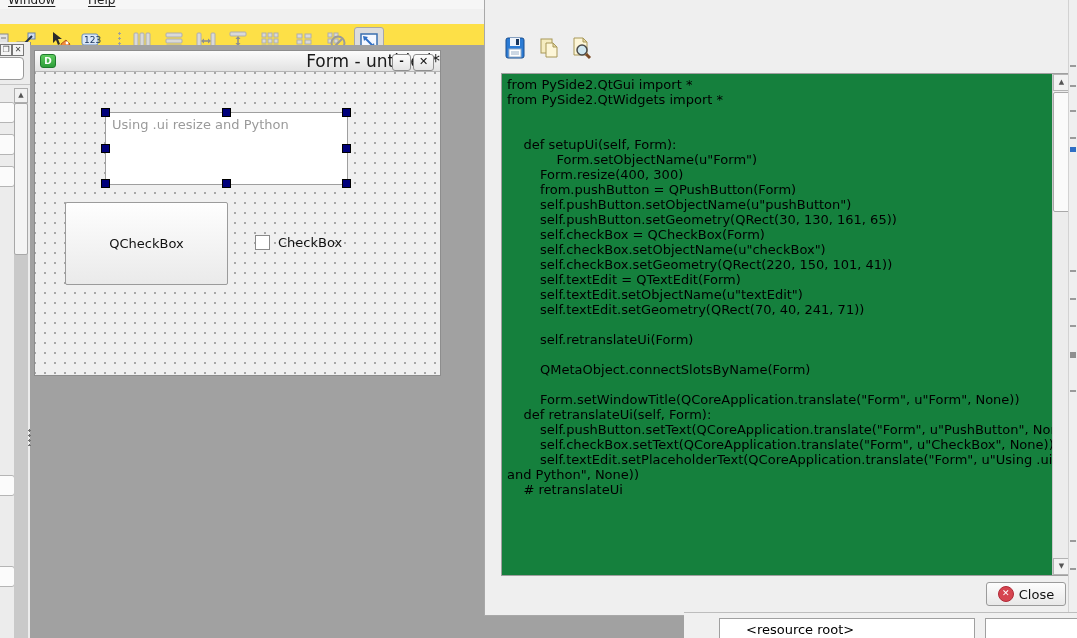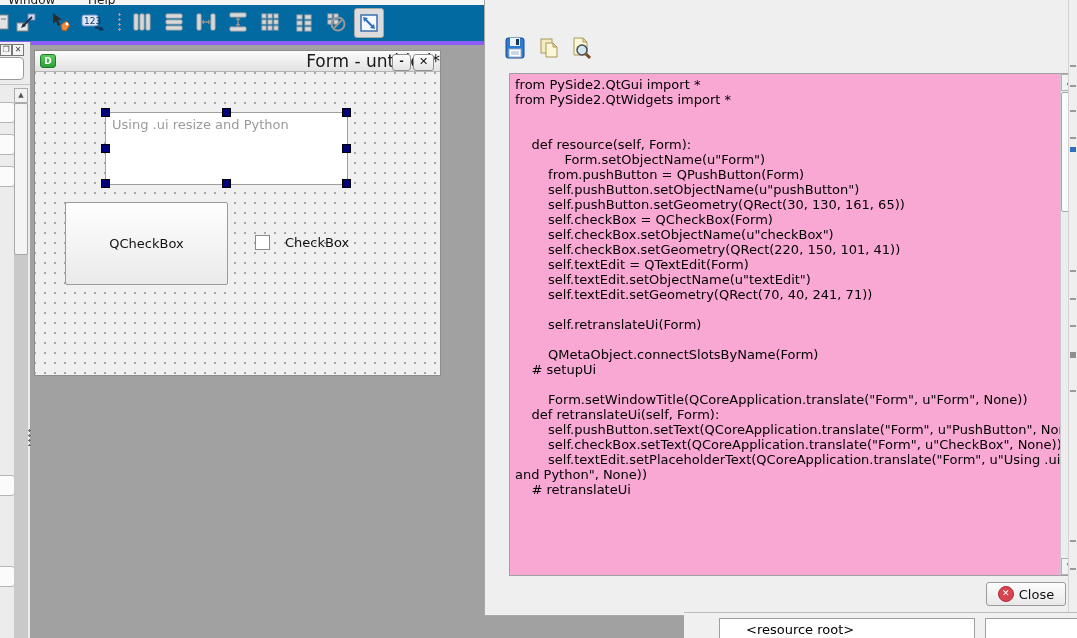--- a/index.html
+++ b/index.html
@@ -6,21 +6,21 @@
   .screen{position:relative;width:1077px;height:638px;overflow:hidden;
           font-family:"DejaVu Sans","Liberation Sans",sans-serif;background:#f0f0f0;padding-left:40px;}
   .abs{position:absolute;}
 
   
   .menubar{left:0;top:0;width:484px;height:9px;background:#f6f6f6;overflow:hidden;}
   .menuitem{position:absolute;top:-7px;font-size:12px;color:#222;text-decoration:underline;
             text-decoration-thickness:1px;text-underline-offset:2px;}
 
   
-  .toolbar{left:0;top:5px;width:484px;height:36px;background:#0369a1;border-bottom:5px solid #8b5cf6;}
+  .toolbar{left:0;top:24px;width:484px;height:36px;background:#fde047;border-bottom:3px solid #8b5cf6;}
   .tbtn{position:absolute;top:3px;width:28px;height:28px;display:flex;align-items:center;
         justify-content:center;border-radius:3px;}
   .tbtn.checked{background:#dcdcdc;border:1px solid #a8a8a8;}
   .tsep{position:absolute;top:7px;width:3px;height:20px;
         background-image:radial-gradient(circle,#9f9f9f 1px,transparent 1.3px);
         background-size:3px 5px;background-repeat:repeat-y;}
   .dis{fill:#d9d9d9;stroke:#aeaeae;stroke-width:1;}
   .disln{stroke:#8f8f8f;stroke-width:1.6;fill:none;}
 
   
@@ -60,29 +60,29 @@
            background-size:10px 10px;background-position:5px 6px;}
   .wtextedit{position:absolute;left:70px;top:40px;width:241px;height:71px;background:#fff;
              border:1px solid #9f9f9f;}
   .wplaceholder{padding:4px 6px;font-size:13px;color:#9a9a9a;}
   .handle{position:absolute;width:7px;height:7px;background:#00007a;border:1px solid #000;}
   .wpush{position:absolute;left:30px;top:130px;width:161px;height:81px;
          background:linear-gradient(180deg,#fefefe,#eaeaea);border:1px solid #9b9b9b;
          border-radius:2px;display:flex;align-items:center;justify-content:center;
          font-size:13px;color:#111;}
   .wcheck{position:absolute;left:220px;top:150px;width:101px;height:41px;display:flex;
-          align-items:center;gap:15px;font-size:13px;color:#111;}
+          align-items:center;gap:8px;font-size:13px;color:#111;}
   .checkind{width:13px;height:13px;background:#fff;border:1px solid #8a8a8a;}
 
   
   .dialog{left:484px;top:0;width:584px;height:615px;background:#efefef;
           border-left:1px solid #a8a8a8;border-bottom:1px solid #a8a8a8;}
   .dlgbtn{position:absolute;top:34px;width:28px;height:28px;display:flex;align-items:center;
           justify-content:center;border-radius:3px;}
-  .codearea{position:absolute;left:24px;top:73px;width:567px;height:501px;background:#f9a8d4;
+  .codearea{position:absolute;left:16px;top:73px;width:567px;height:501px;background:#15803d;
             border:1px solid #9f9f9f;overflow:hidden;}
   .codetext{position:absolute;left:0;top:0;right:17px;bottom:0;padding:3px 0 0 5px;
             font-size:13px;line-height:15px;color:#000;}
   .code-line{white-space:pre;height:15px;}
   .vsb{position:absolute;right:0;top:0;width:16px;bottom:0;background:#ececec;border-left:1px solid #c9c9c9;}
   .vsb .sbtn{position:absolute;left:0;width:15px;height:15px;background:#f2f2f2;border:1px solid #b3b3b3;
              font-size:7px;line-height:14px;text-align:center;color:#555;}
   .vsb .thumb{position:absolute;left:0;top:18px;width:15px;height:118px;background:#fafafa;
               border:1px solid #a8a8a8;border-radius:2px;}
   .closebtn{position:absolute;left:501px;top:582px;width:78px;height:22px;border:1px solid #9b9b9b;
@@ -301,36 +301,36 @@
         </svg>
     </div>
 
     <div class="codearea">
       <div class="codetext">
 
       <div class="code-line">from PySide2.QtGui import *</div>
           <div class="code-line">from PySide2.QtWidgets import *</div>
           <div class="code-line"></div>
           <div class="code-line"></div>
-          <div class="code-line">    def resource(self, Form):</div>
+          <div class="code-line">    def setupUi(self, Form):</div>
           <div class="code-line">            Form.setObjectName(u"Form")</div>
+          <div class="code-line">        Form.resize(400, 300)</div>
           <div class="code-line">        from.pushButton = QPushButton(Form)</div>
           <div class="code-line">        self.pushButton.setObjectName(u"pushButton")</div>
           <div class="code-line">        self.pushButton.setGeometry(QRect(30, 130, 161, 65))</div>
           <div class="code-line">        self.checkBox = QCheckBox(Form)</div>
           <div class="code-line">        self.checkBox.setObjectName(u"checkBox")</div>
           <div class="code-line">        self.checkBox.setGeometry(QRect(220, 150, 101, 41))</div>
           <div class="code-line">        self.textEdit = QTextEdit(Form)</div>
           <div class="code-line">        self.textEdit.setObjectName(u"textEdit")</div>
           <div class="code-line">        self.textEdit.setGeometry(QRect(70, 40, 241, 71))</div>
           <div class="code-line"></div>
           <div class="code-line">        self.retranslateUi(Form)</div>
           <div class="code-line"></div>
           <div class="code-line">        QMetaObject.connectSlotsByName(Form)</div>
-          <div class="code-line">    # setupUi</div>
           <div class="code-line"></div>
           <div class="code-line">        Form.setWindowTitle(QCoreApplication.translate("Form", u"Form", None))</div>
           <div class="code-line">    def retranslateUi(self, Form):</div>
           <div class="code-line">        self.pushButton.setText(QCoreApplication.translate("Form", u"PushButton", None))</div>
           <div class="code-line">        self.checkBox.setText(QCoreApplication.translate("Form", u"CheckBox", None))</div>
           <div class="code-line">        self.textEdit.setPlaceholderText(QCoreApplication.translate("Form", u"Using .ui files</div>
           <div class="code-line">and Python", None))</div>
           <div class="code-line">    # retranslateUi</div>
         </div>
       <div class="vsb">

